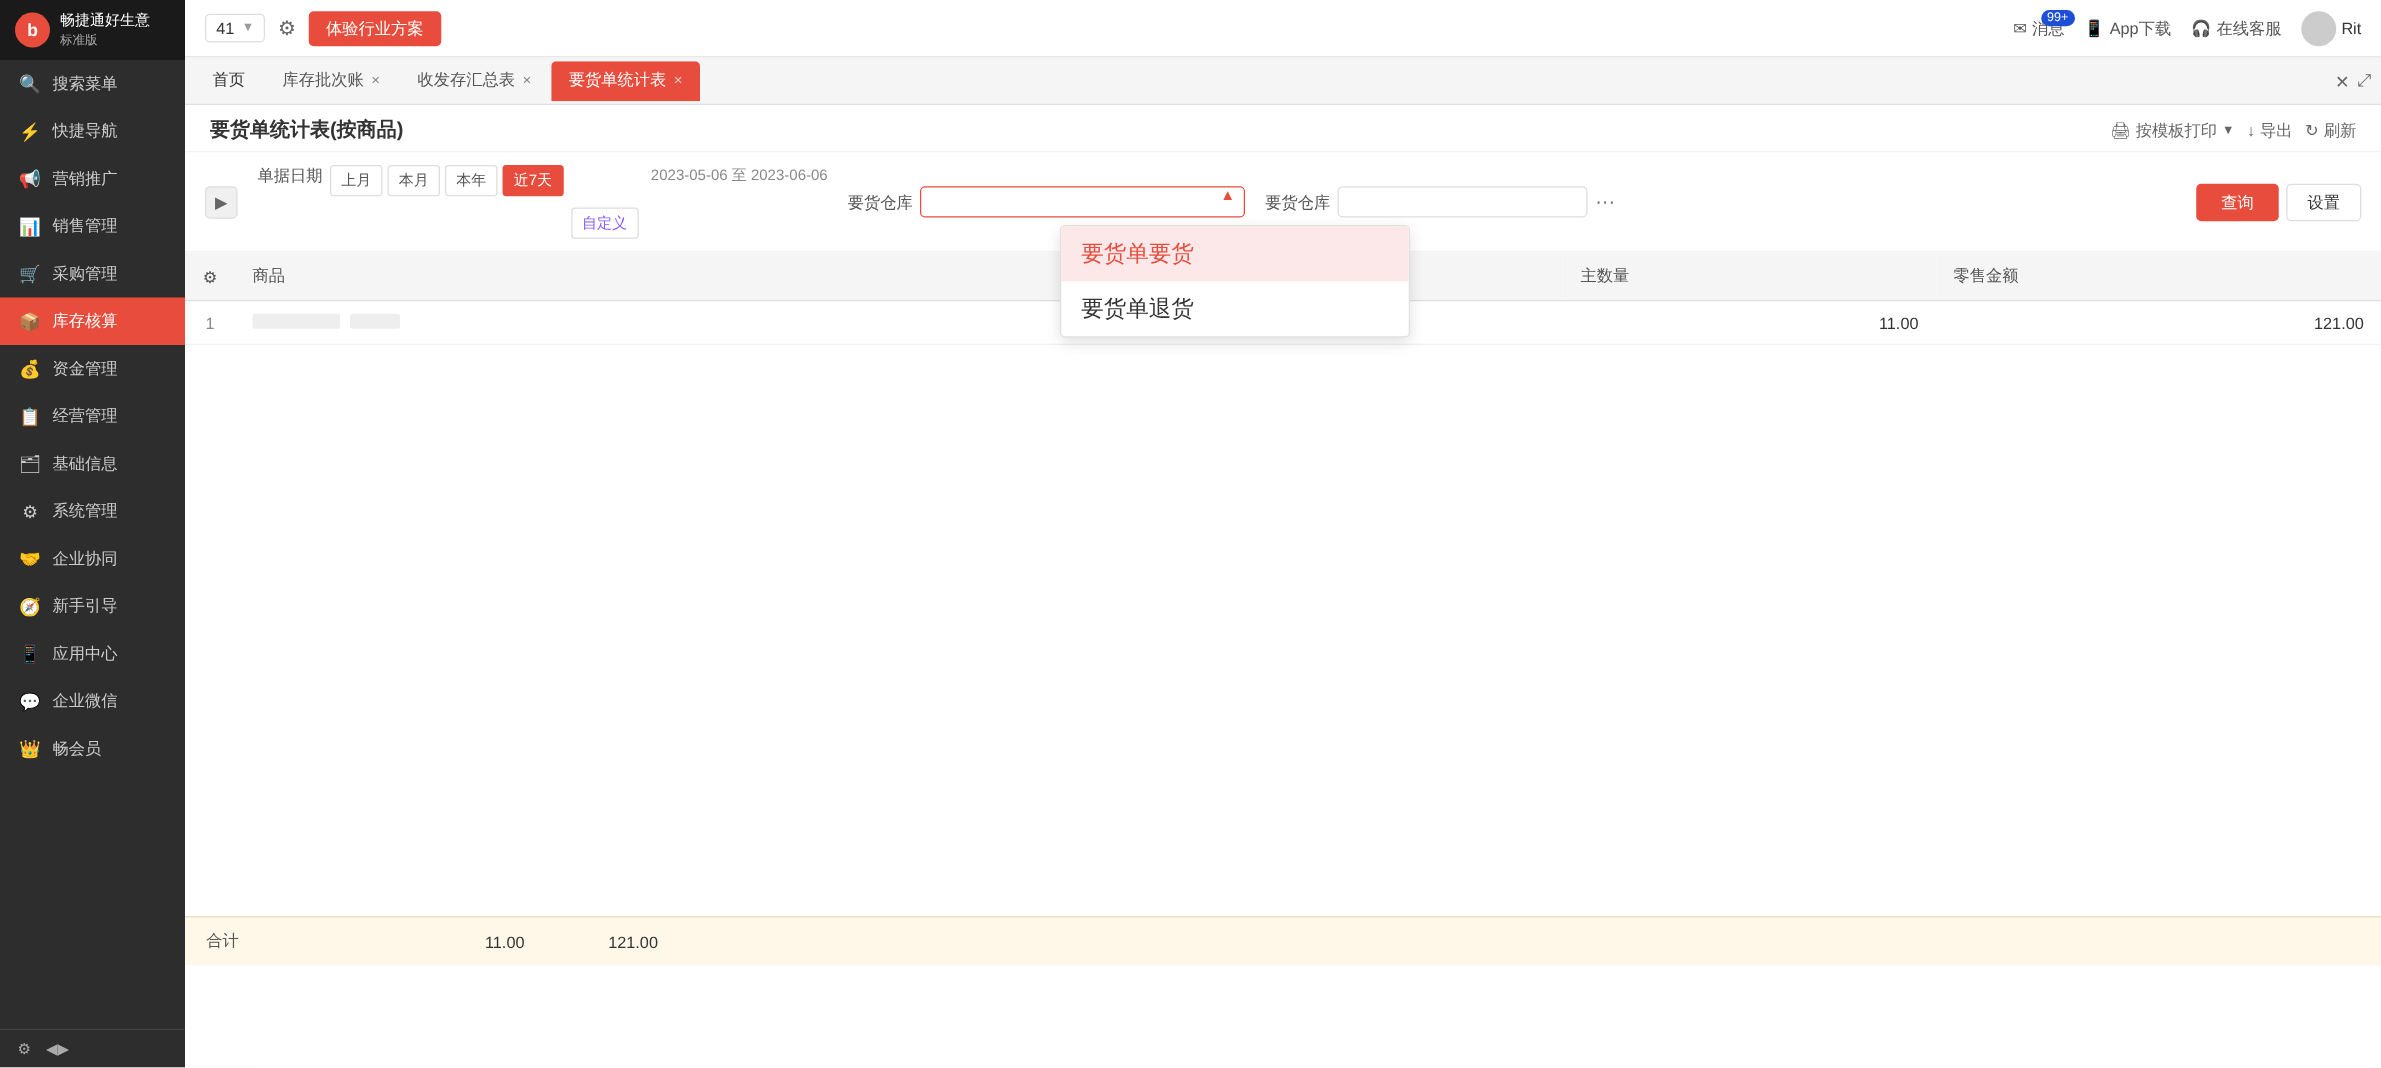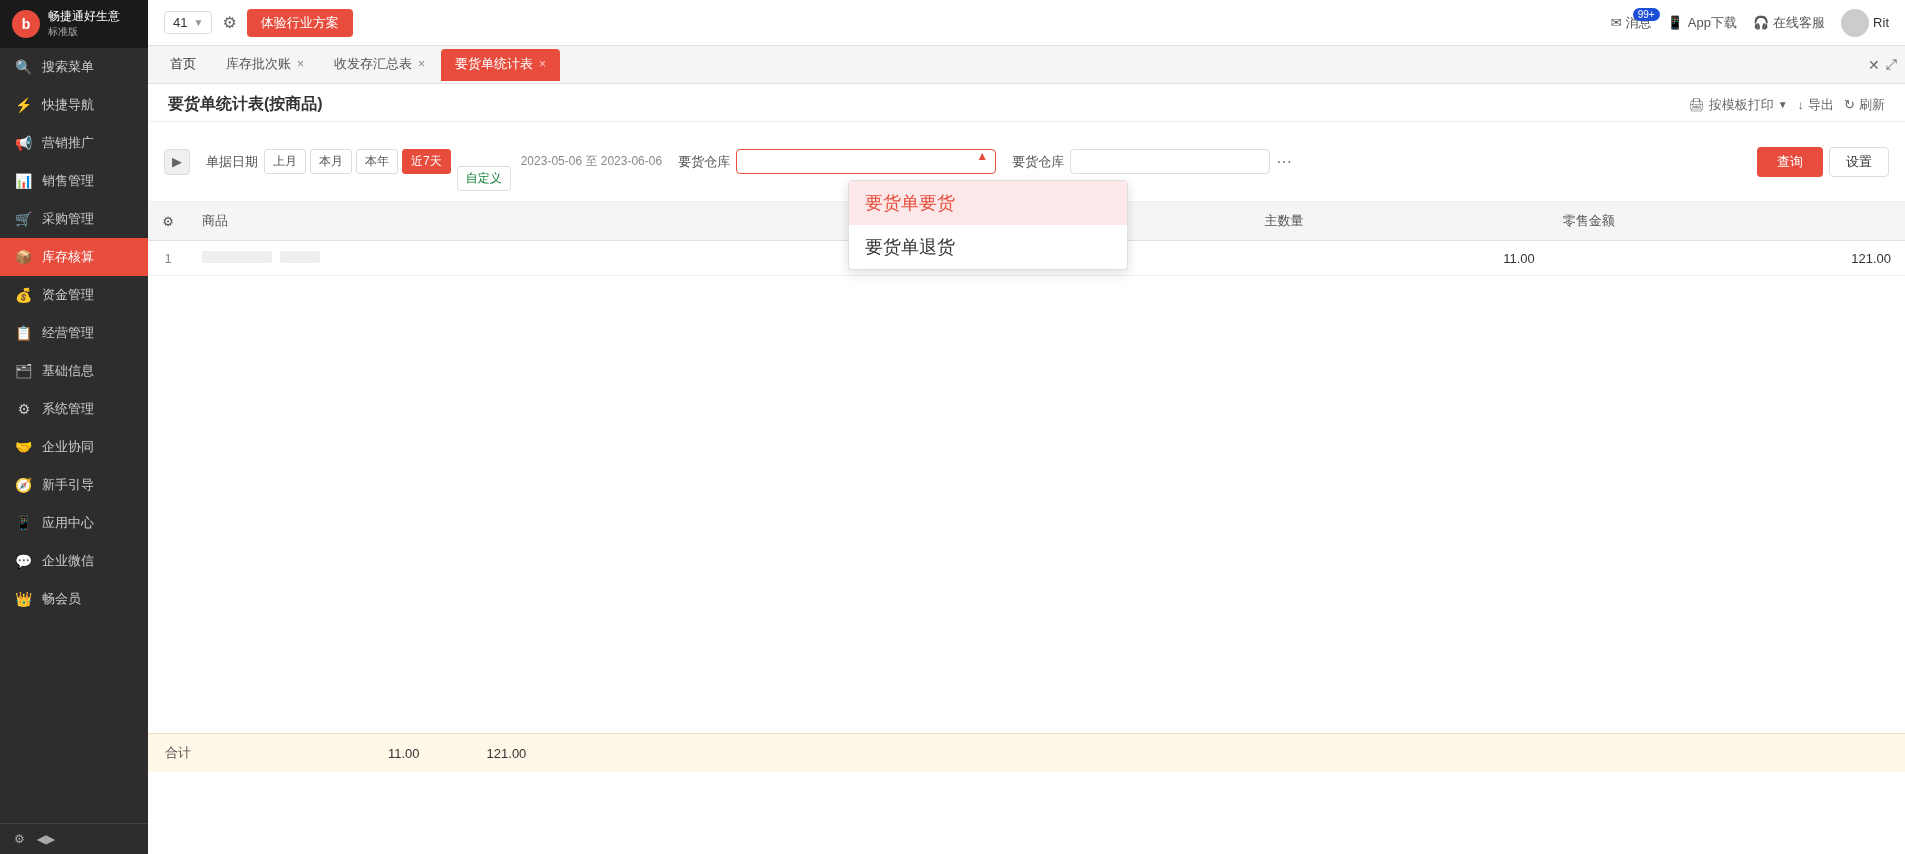--- a/index.html
+++ b/index.html
@@ -214,38 +214,38 @@
       width: 26px; height: 26px;
       background: #f0f0f0;
       border: 1px solid #ddd;
       border-radius: 4px;
       display: flex;
       align-items: center;
       justify-content: center;
       cursor: pointer;
       color: #666;
     }
-    .filter-group { display: flex; align-items: center; gap: 6px; }
+    .filter-group { display: flex; align-items: flex-start; gap: 6px; }
     .filter-label { color: #555; font-size: 13px; white-space: nowrap; }
     .filter-date-options { display: flex; gap: 4px; }
     .date-opt {
       padding: 3px 8px;
       font-size: 12px;
       border: 1px solid #ddd;
       border-radius: 3px;
       cursor: pointer;
       background: #fff;
       color: #555;
     }
     .date-opt.hot {
       background: #e74c3c;
       color: #fff;
       border-color: #e74c3c;
     }
-    .date-opt.custom { color: #15803d; margin-top: 34px; }
+    .date-opt.custom { color: #8b5cf6; margin-top: 34px; }
     .date-range { font-size: 12px; color: #888; margin-left: 4px; }
 
     .filter-type-group { display: flex; align-items: center; gap: 6px; position: relative; }
     .filter-type-input {
       border: 1px solid #e74c3c;
       border-radius: 4px;
       padding: 4px 30px 4px 10px;
       font-size: 13px;
       width: 260px;
       outline: none;

